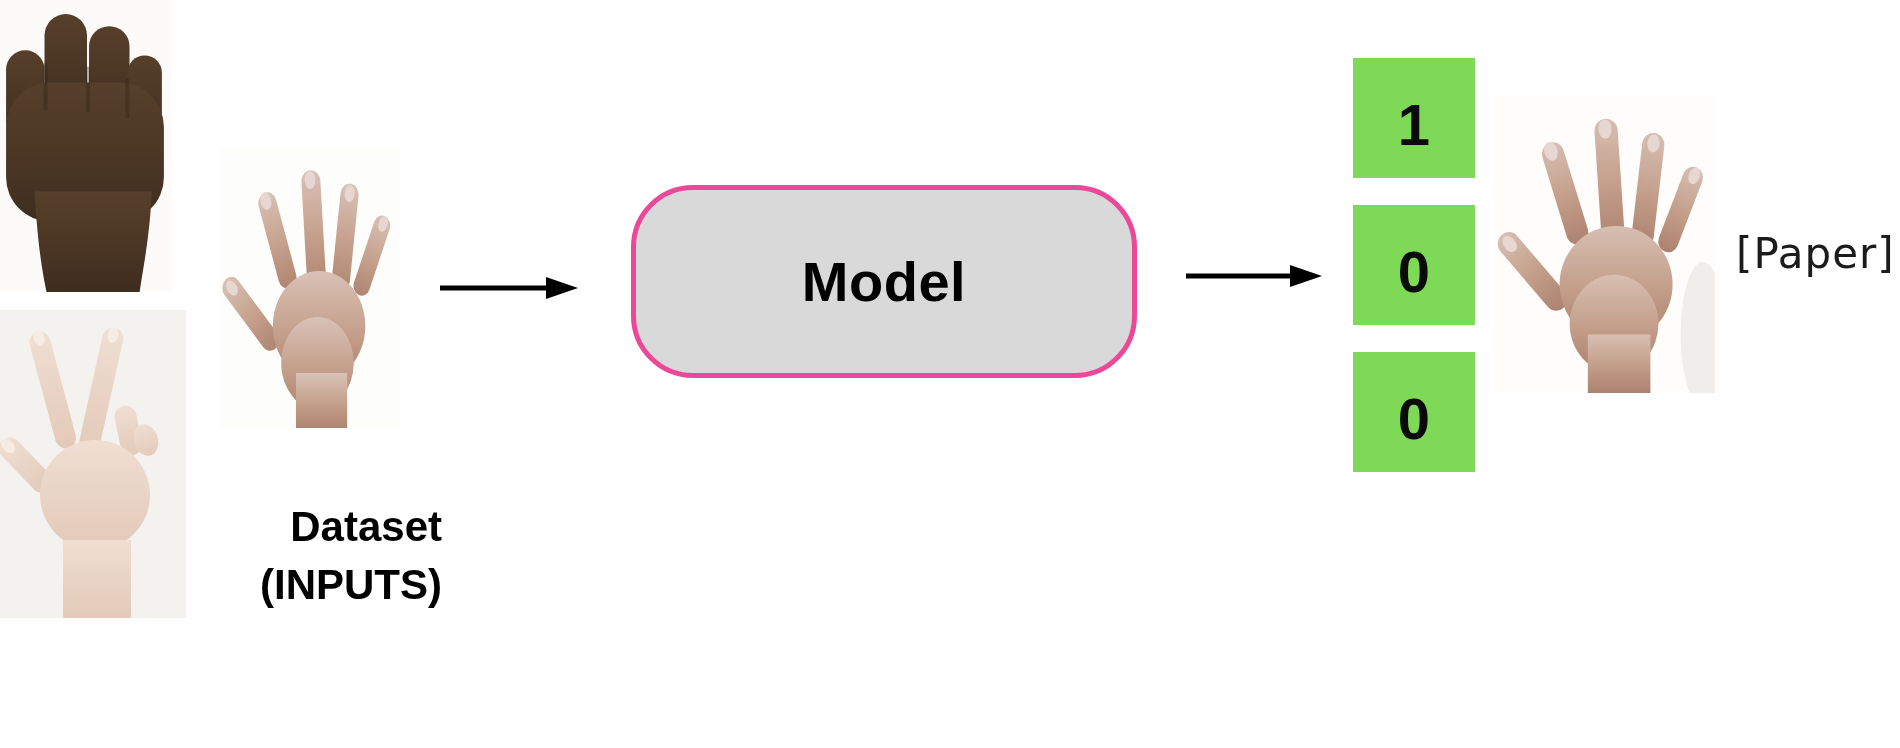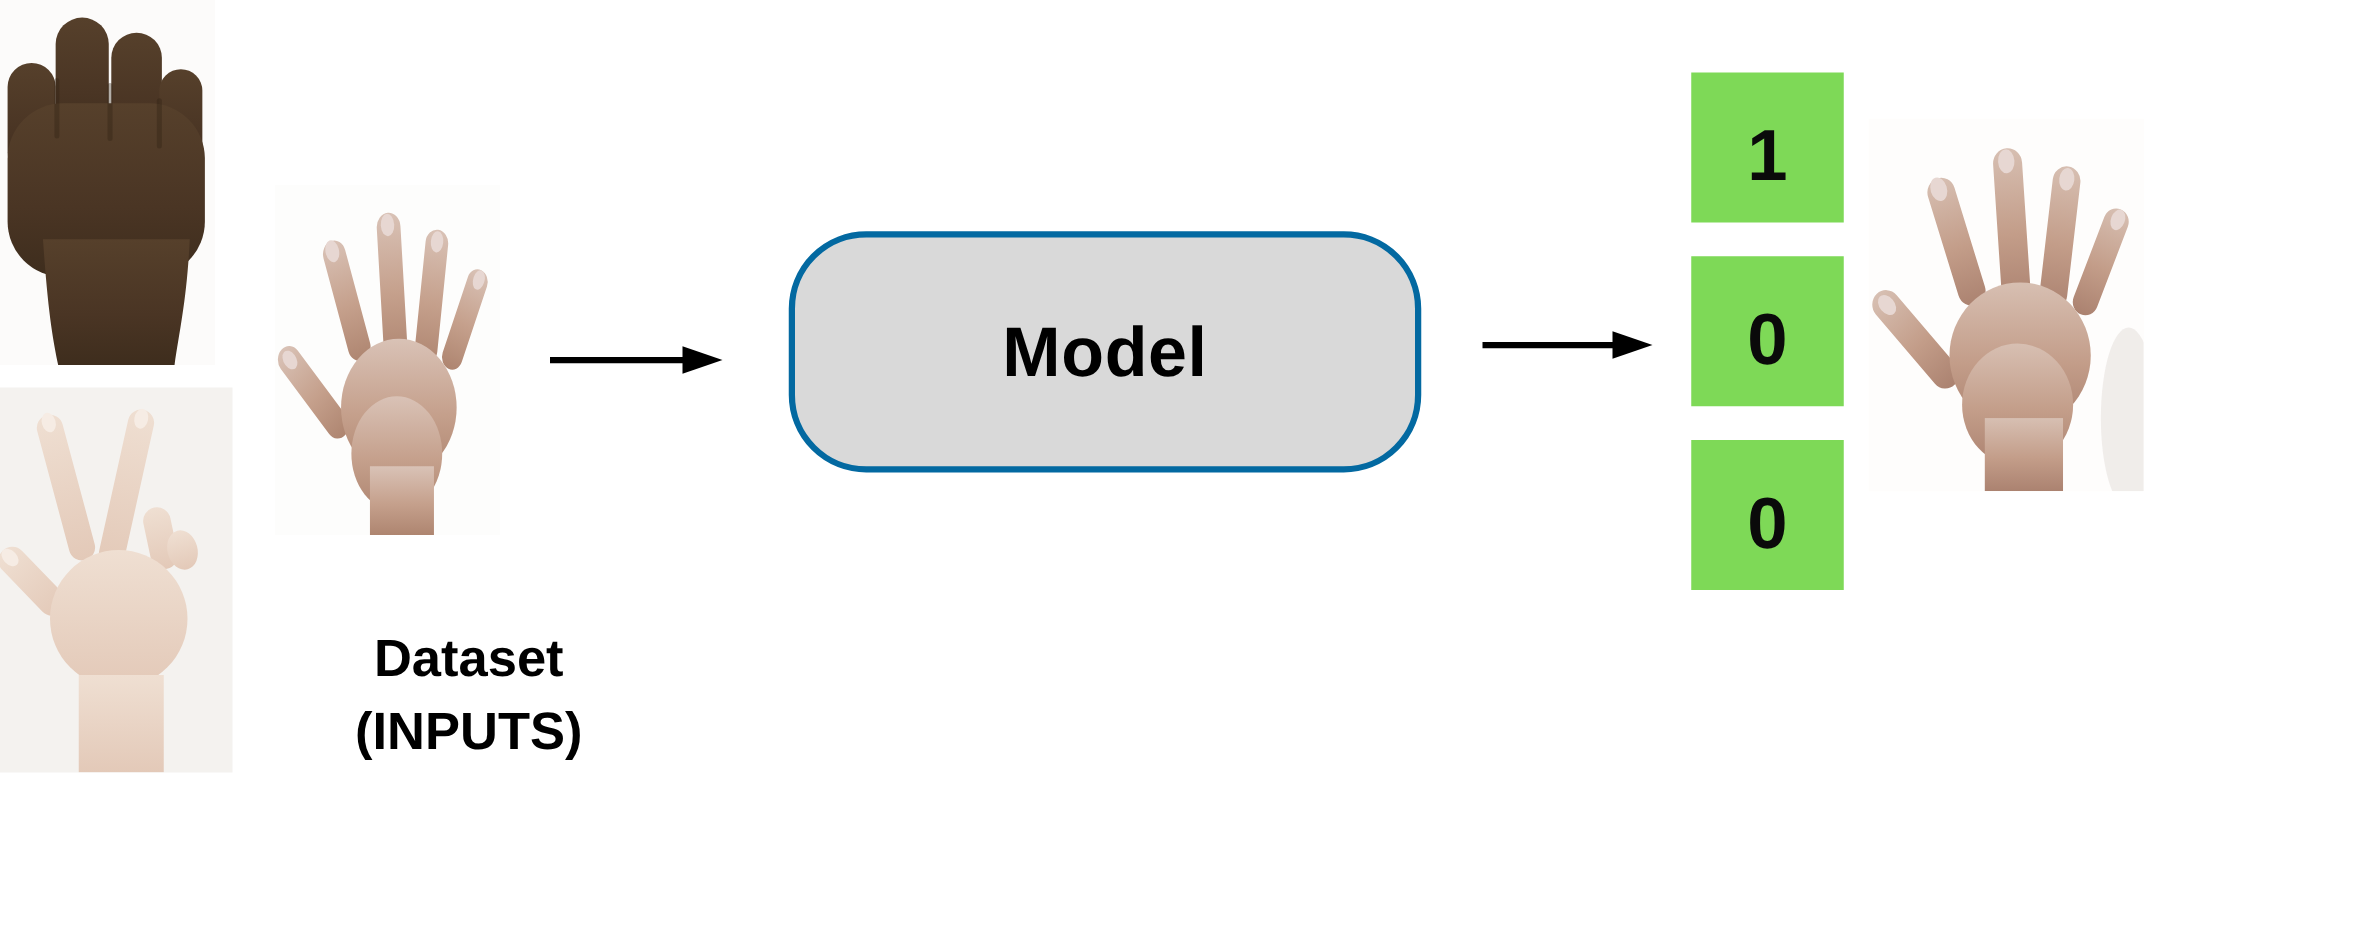--- a/index.html
+++ b/index.html
@@ -37,21 +37,21 @@
   .arrow2 { left: 1184px; top: 260px; }
 
   .model-box {
     position: absolute;
     left: 631px;
     top: 185px;
     width: 506px;
     height: 193px;
     box-sizing: border-box;
     background: #d9d9d9;
-    border: 5px solid #0369a1;
+    border: 5px solid #ec4899;
     border-radius: 62px;
     display: flex;
     align-items: center;
     justify-content: center;
   }
   .model-box span {
     font-size: 56px;
     font-weight: 700;
     color: #000000;
     letter-spacing: 0.5px;
@@ -76,27 +76,26 @@
     line-height: 1;
   }
   .pred1 { top: 58px; }
   .pred2 { top: 205px; }
   .pred3 { top: 352px; }
 
   .caption {
     position: absolute;
     top: 498px;
     transform: translateX(-50%);
-    text-align: center;
+    text-align: right;
     font-size: 42px;
     font-weight: 700;
     color: #000000;
     line-height: 58px;
     white-space: nowrap;
-    margin-left: 24px;
   }
   .dataset-caption { left: 351px; }
   .predictions-caption { left: 1474px; }
 
   .paper-label {
     position: absolute;
     left: 1736px;
     top: 229px;
     font-family: "DejaVu Sans", sans-serif;
     font-weight: 400;
@@ -237,20 +236,21 @@
       <g fill="#e7d7d2">
         <ellipse cx="47.5" cy="53" rx="6.5" ry="9" transform="rotate(-18 47.5 53)"></ellipse>
         <ellipse cx="101" cy="32" rx="6.5" ry="9" transform="rotate(-4 101 32)"></ellipse>
         <ellipse cx="149" cy="45.5" rx="6" ry="8.5" transform="rotate(7 149 45.5)"></ellipse>
         <ellipse cx="189.5" cy="76" rx="5.5" ry="8" transform="rotate(22 189.5 76)"></ellipse>
         <ellipse cx="6.5" cy="140" rx="6" ry="8.5" transform="rotate(-42 6.5 140)"></ellipse>
       </g>
     </svg>
   </div>
 
+  <div class="paper-label">[Paper]</div>
 
   <div class="caption dataset-caption">
     <div>Dataset</div>
     <div>(INPUTS)</div>
   </div>
   <div class="caption predictions-caption">
   </div>
 
 </div>
 

